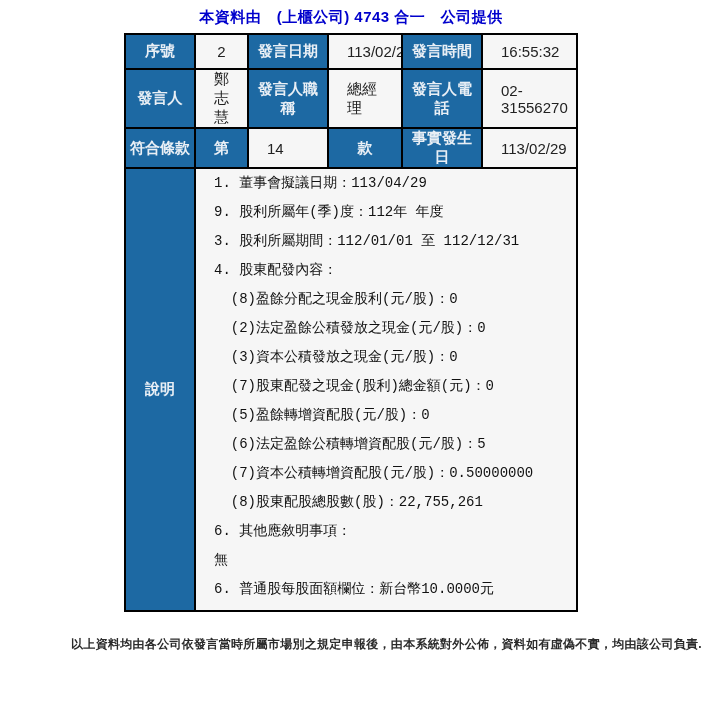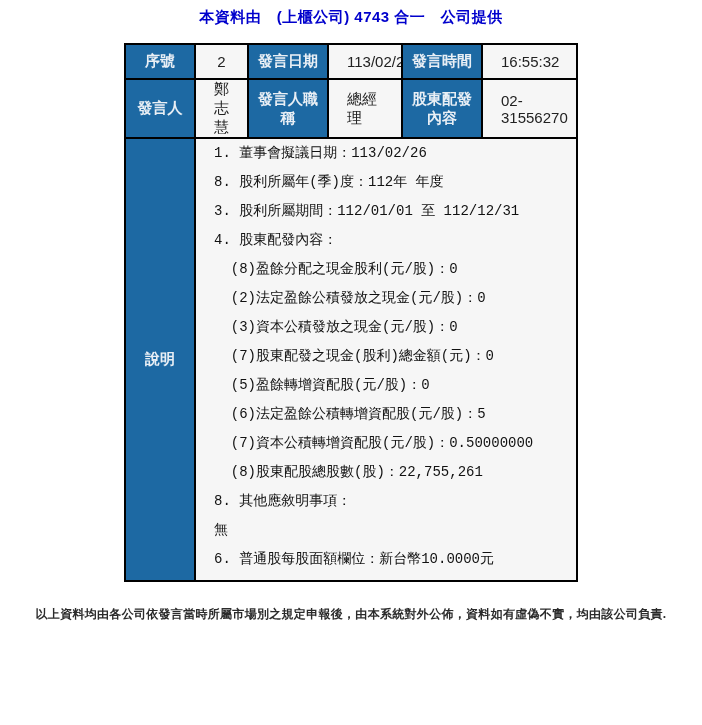--- a/index.html
+++ b/index.html
@@ -22,21 +22,21 @@
     font-size: 15px;
     font-weight: bold;
     color: #0000cc;
     letter-spacing: 0.5px;
     white-space: pre;
   }
   table.ann-table {
     border-collapse: collapse;
     table-layout: fixed;
     width: 452px;
-    margin: 16px auto 0 auto;
+    margin: 6px auto 0 auto;
     border: 2px solid #b91c1c;
   }
   table.ann-table th,
   table.ann-table td {
     border: 2px solid #000000;
     font-size: 15px;
     overflow: hidden;
   }
   table.ann-table th {
     background: #1d69a3;
@@ -63,21 +63,21 @@
     font-size: 14px;
     color: #111111;
     min-height: 441px;
   }
   .desc-line {
     line-height: 29px;
     white-space: pre-wrap;
   }
   .page-footer {
     margin-top: 24px;
-    text-align: center;
+    text-align: right;
     font-size: 12px;
     font-weight: bold;
     color: #2b2b2b;
     letter-spacing: 0.3px;
   }
 </style>
 </head>
 <body>
 
 <div class="page">
@@ -100,40 +100,48 @@
         <th>發言日期</th>
         <td>113/02/29</td>
         <th>發言時間</th>
         <td>16:55:32</td>
       </tr>
       <tr>
         <th>發言人</th>
         <td>鄭志慧</td>
         <th>發言人職稱</th>
         <td>總經理</td>
-        <th>股東配發內容</th>
+        <th>發言人電話</th>
         <td>02-31556270</td>
+      </tr>
+      <tr>
+        <th>符合條款</th>
+        <th>第</th>
+        <td>14</td>
+        <th>款</th>
+        <th>事實發生日</th>
+        <td>113/02/29</td>
       </tr>
       <tr>
         <th>說明</th>
         <td colspan="5" class="desc-cell">
           <div class="desc-lines">
-            <div class="desc-line">1. 董事會擬議日期：113/02/26</div>
-            <div class="desc-line">8. 股利所屬年(季)度：112年 年度</div>
+            <div class="desc-line">1. 董事會擬議日期：113/04/29</div>
+            <div class="desc-line">9. 股利所屬年(季)度：112年 年度</div>
             <div class="desc-line">3. 股利所屬期間：112/01/01 至 112/12/31</div>
             <div class="desc-line">4. 股東配發內容：</div>
             <div class="desc-line">  (8)盈餘分配之現金股利(元/股)：0</div>
             <div class="desc-line">  (2)法定盈餘公積發放之現金(元/股)：0</div>
             <div class="desc-line">  (3)資本公積發放之現金(元/股)：0</div>
             <div class="desc-line">  (7)股東配發之現金(股利)總金額(元)：0</div>
             <div class="desc-line">  (5)盈餘轉增資配股(元/股)：0</div>
             <div class="desc-line">  (6)法定盈餘公積轉增資配股(元/股)：5</div>
             <div class="desc-line">  (7)資本公積轉增資配股(元/股)：0.50000000</div>
             <div class="desc-line">  (8)股東配股總股數(股)：22,755,261</div>
-            <div class="desc-line">8. 其他應敘明事項：</div>
+            <div class="desc-line">6. 其他應敘明事項：</div>
             <div class="desc-line">無</div>
             <div class="desc-line">6. 普通股每股面額欄位：新台幣10.0000元</div>
           </div>
         </td>
       </tr>
     </tbody>
   </table>
 
   <div class="page-footer">以上資料均由各公司依發言當時所屬市場別之規定申報後，由本系統對外公佈，資料如有虛偽不實，均由該公司負責.</div>
 

